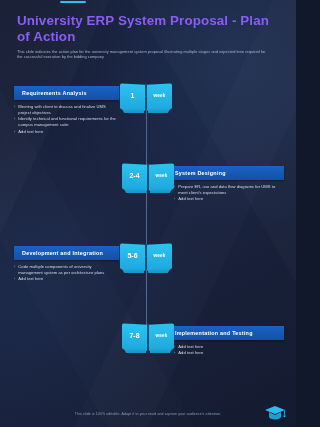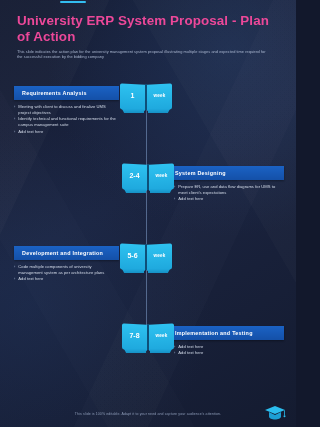--- a/index.html
+++ b/index.html
@@ -23,21 +23,21 @@
       linear-gradient(-120deg, rgba(255,255,255,.018) 0 30%, rgba(0,0,0,0) 30.2% 64%, rgba(255,255,255,.012) 64.2% 80%, rgba(0,0,0,0) 80.2%);
   }
 
   .top-accent {
     position:absolute; left:60px; top:1px; width:26px; height:2px;
     background:#33bdf0; border-radius:1px;
   }
 
   .header { position:absolute; left:17px; top:13px; right:22px; }
   .title {
-    font-size:13.4px; font-weight:bold; color:#ec4899;
+    font-size:13.4px; font-weight:bold; color:#8b5cf6;
     letter-spacing:.1px; line-height:1.18;
   }
   .subtitle {
     margin-top:4px; font-size:3.9px; color:#a9b6cf; line-height:1.5;
     max-width:250px; letter-spacing:.05px;
   }
 
   
   .spine {
     position:absolute; left:146px; top:96px; width:1px; height:258px;

